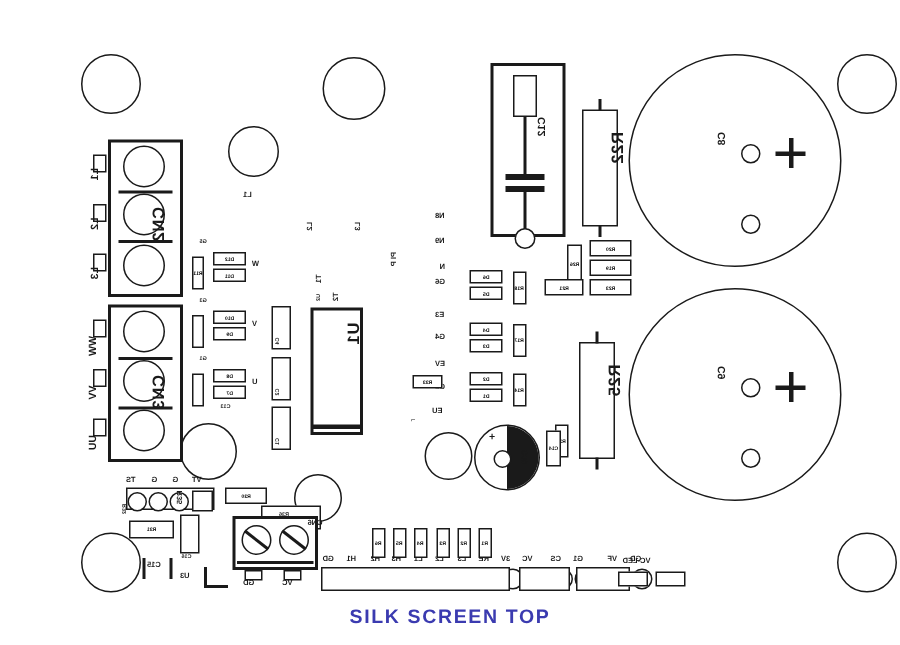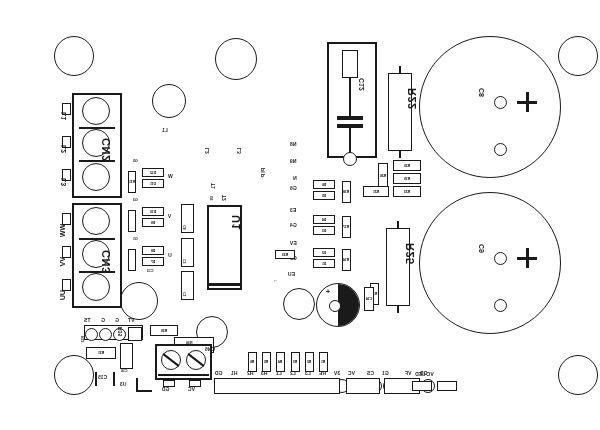--- a/index.html
+++ b/index.html
@@ -339,13 +339,14 @@
       <span>R2</span>
     </div>
   <div class="smallres" style="left:319px;top:352px;width:9px;height:20px;">
       <span>R1</span>
     </div>
 
   <div class="lbl sm" style="left:415px;top:372px;"><span class="mir">VC-LED</span></div>
   <div class="smallres" style="left:412px;top:381px;width:20px;height:10px;"></div>
   <div class="smallres" style="left:437px;top:381px;width:20px;height:10px;"></div>
 
+  <div id="title" style="top:403px;">SILK SCREEN TOP</div>
 </div>
 
 </body></html>

